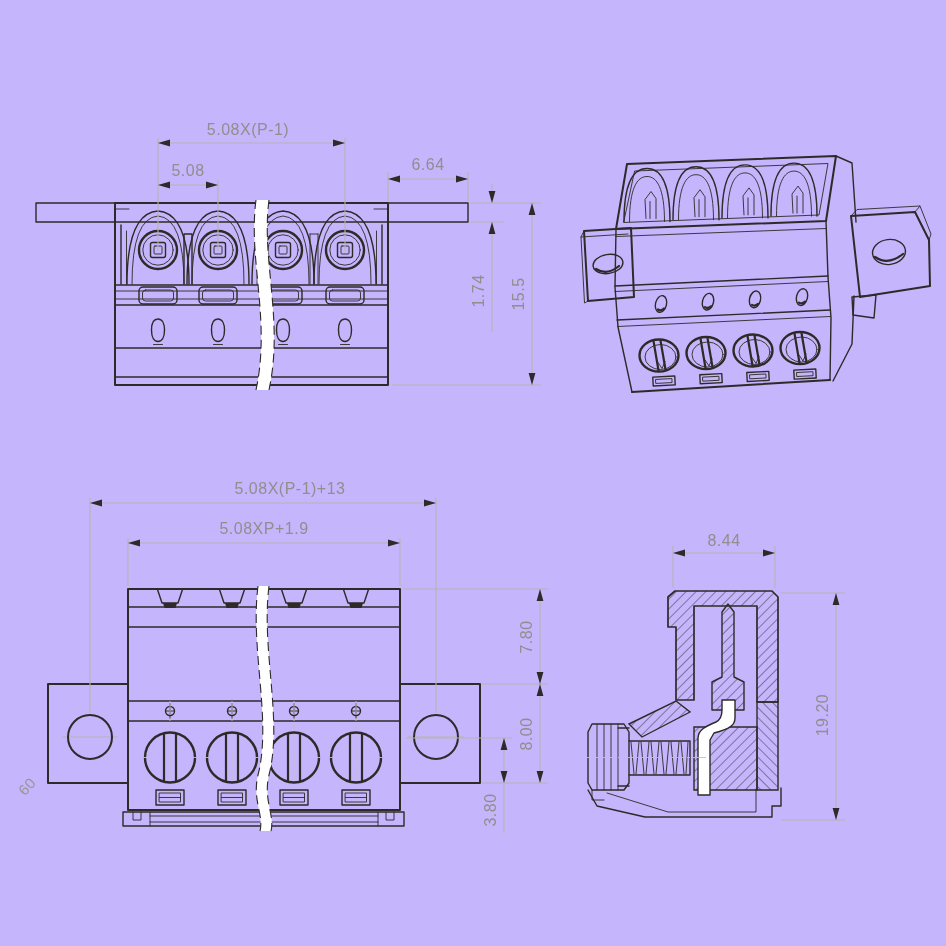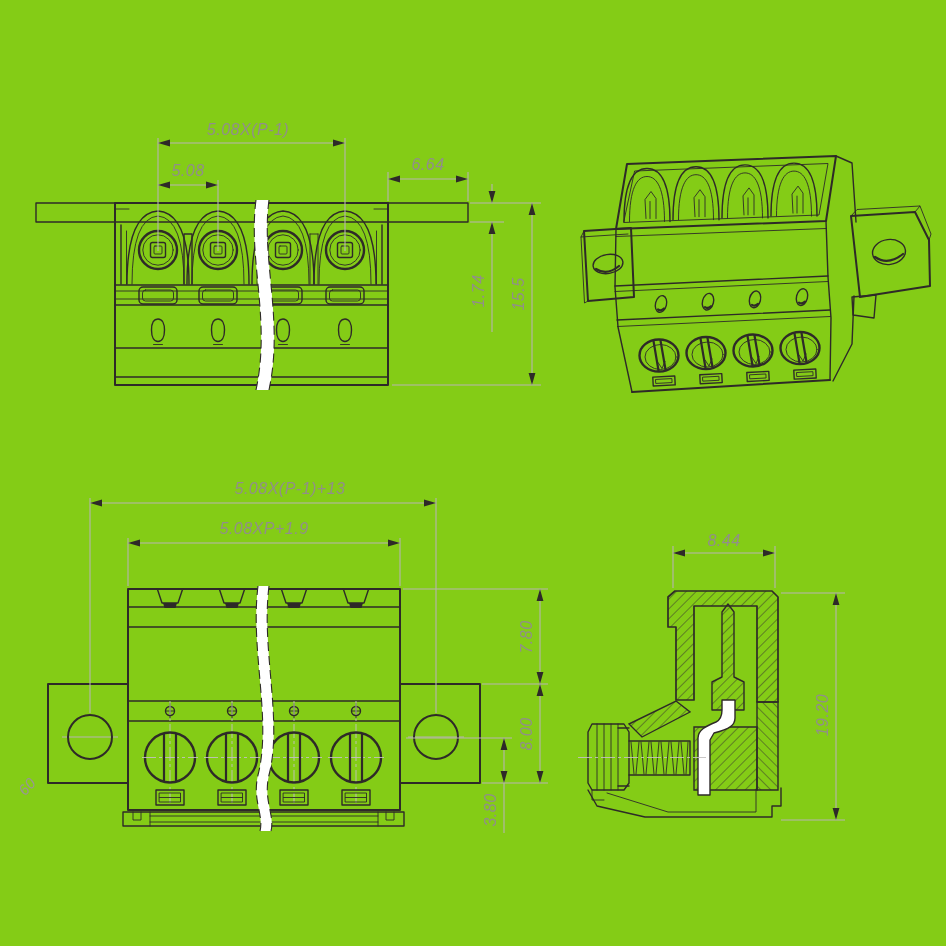--- a/index.html
+++ b/index.html
@@ -1,16 +1,16 @@
 <!DOCTYPE html>
 <html><head>
 <meta charset="utf-8">
 <style>
   html,body{margin:0;padding:0;background:#ffffff;}
-  .canvas{width:946px;height:946px;position:relative;background:#84cc16;overflow:hidden;font-style:italic;}
+  .canvas{width:946px;height:946px;position:relative;background:#c4b5fd;overflow:hidden;}
   svg{display:block;}
   
   .ol{stroke:#2e2a28;stroke-width:2;fill:none;stroke-linecap:round;stroke-linejoin:round;}
   .ol2{stroke:#2e2a28;stroke-width:2.4;fill:none;stroke-linecap:round;stroke-linejoin:round;}
   .ml{stroke:#2e2a28;stroke-width:1.4;fill:none;stroke-linecap:round;stroke-linejoin:round;}
   .tl{stroke:#2e2a28;stroke-width:0.9;fill:none;stroke-linecap:round;stroke-linejoin:round;}
   .sl{stroke:#2e2a28;stroke-width:2.2;fill:none;stroke-linecap:round;}
   .brk{stroke:#2e2a28;stroke-width:1.1;fill:none;stroke-dasharray:9 5;}
   .dim{stroke:#b7b4b1;stroke-width:1.1;fill:none;}
   .cline{stroke:#c3c1bf;stroke-width:0.9;fill:none;stroke-dasharray:14 3 3 3;}

